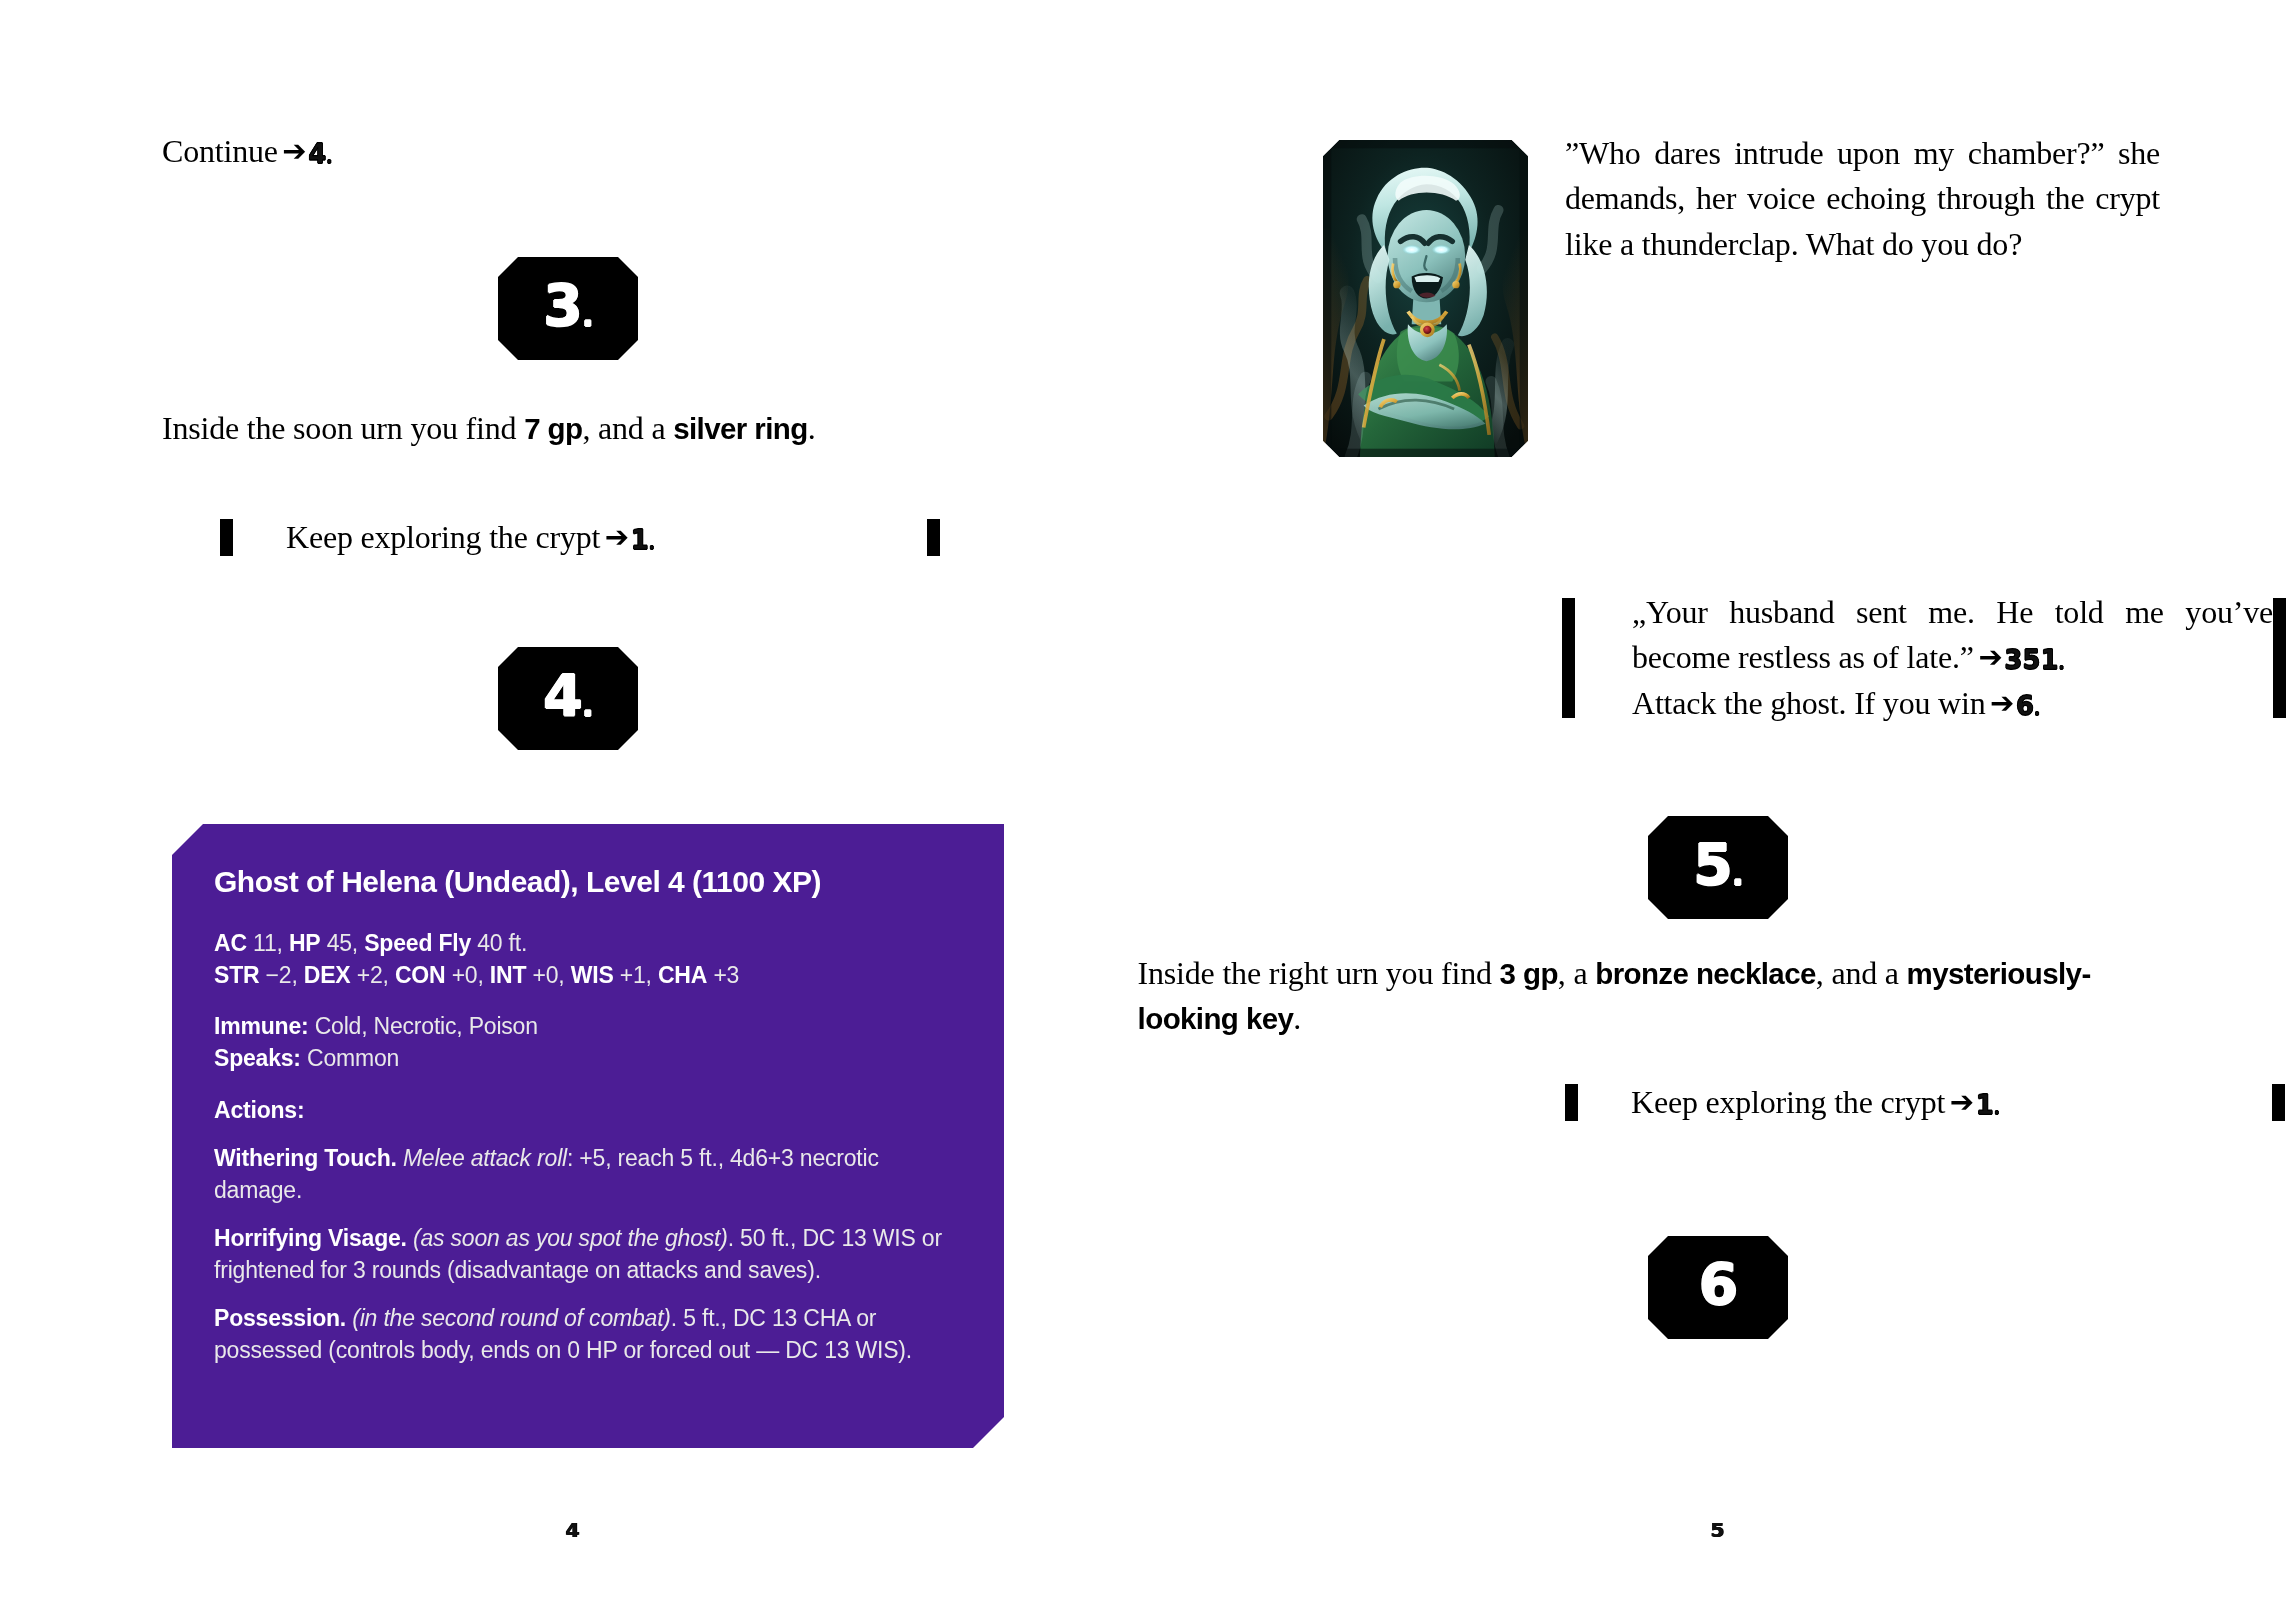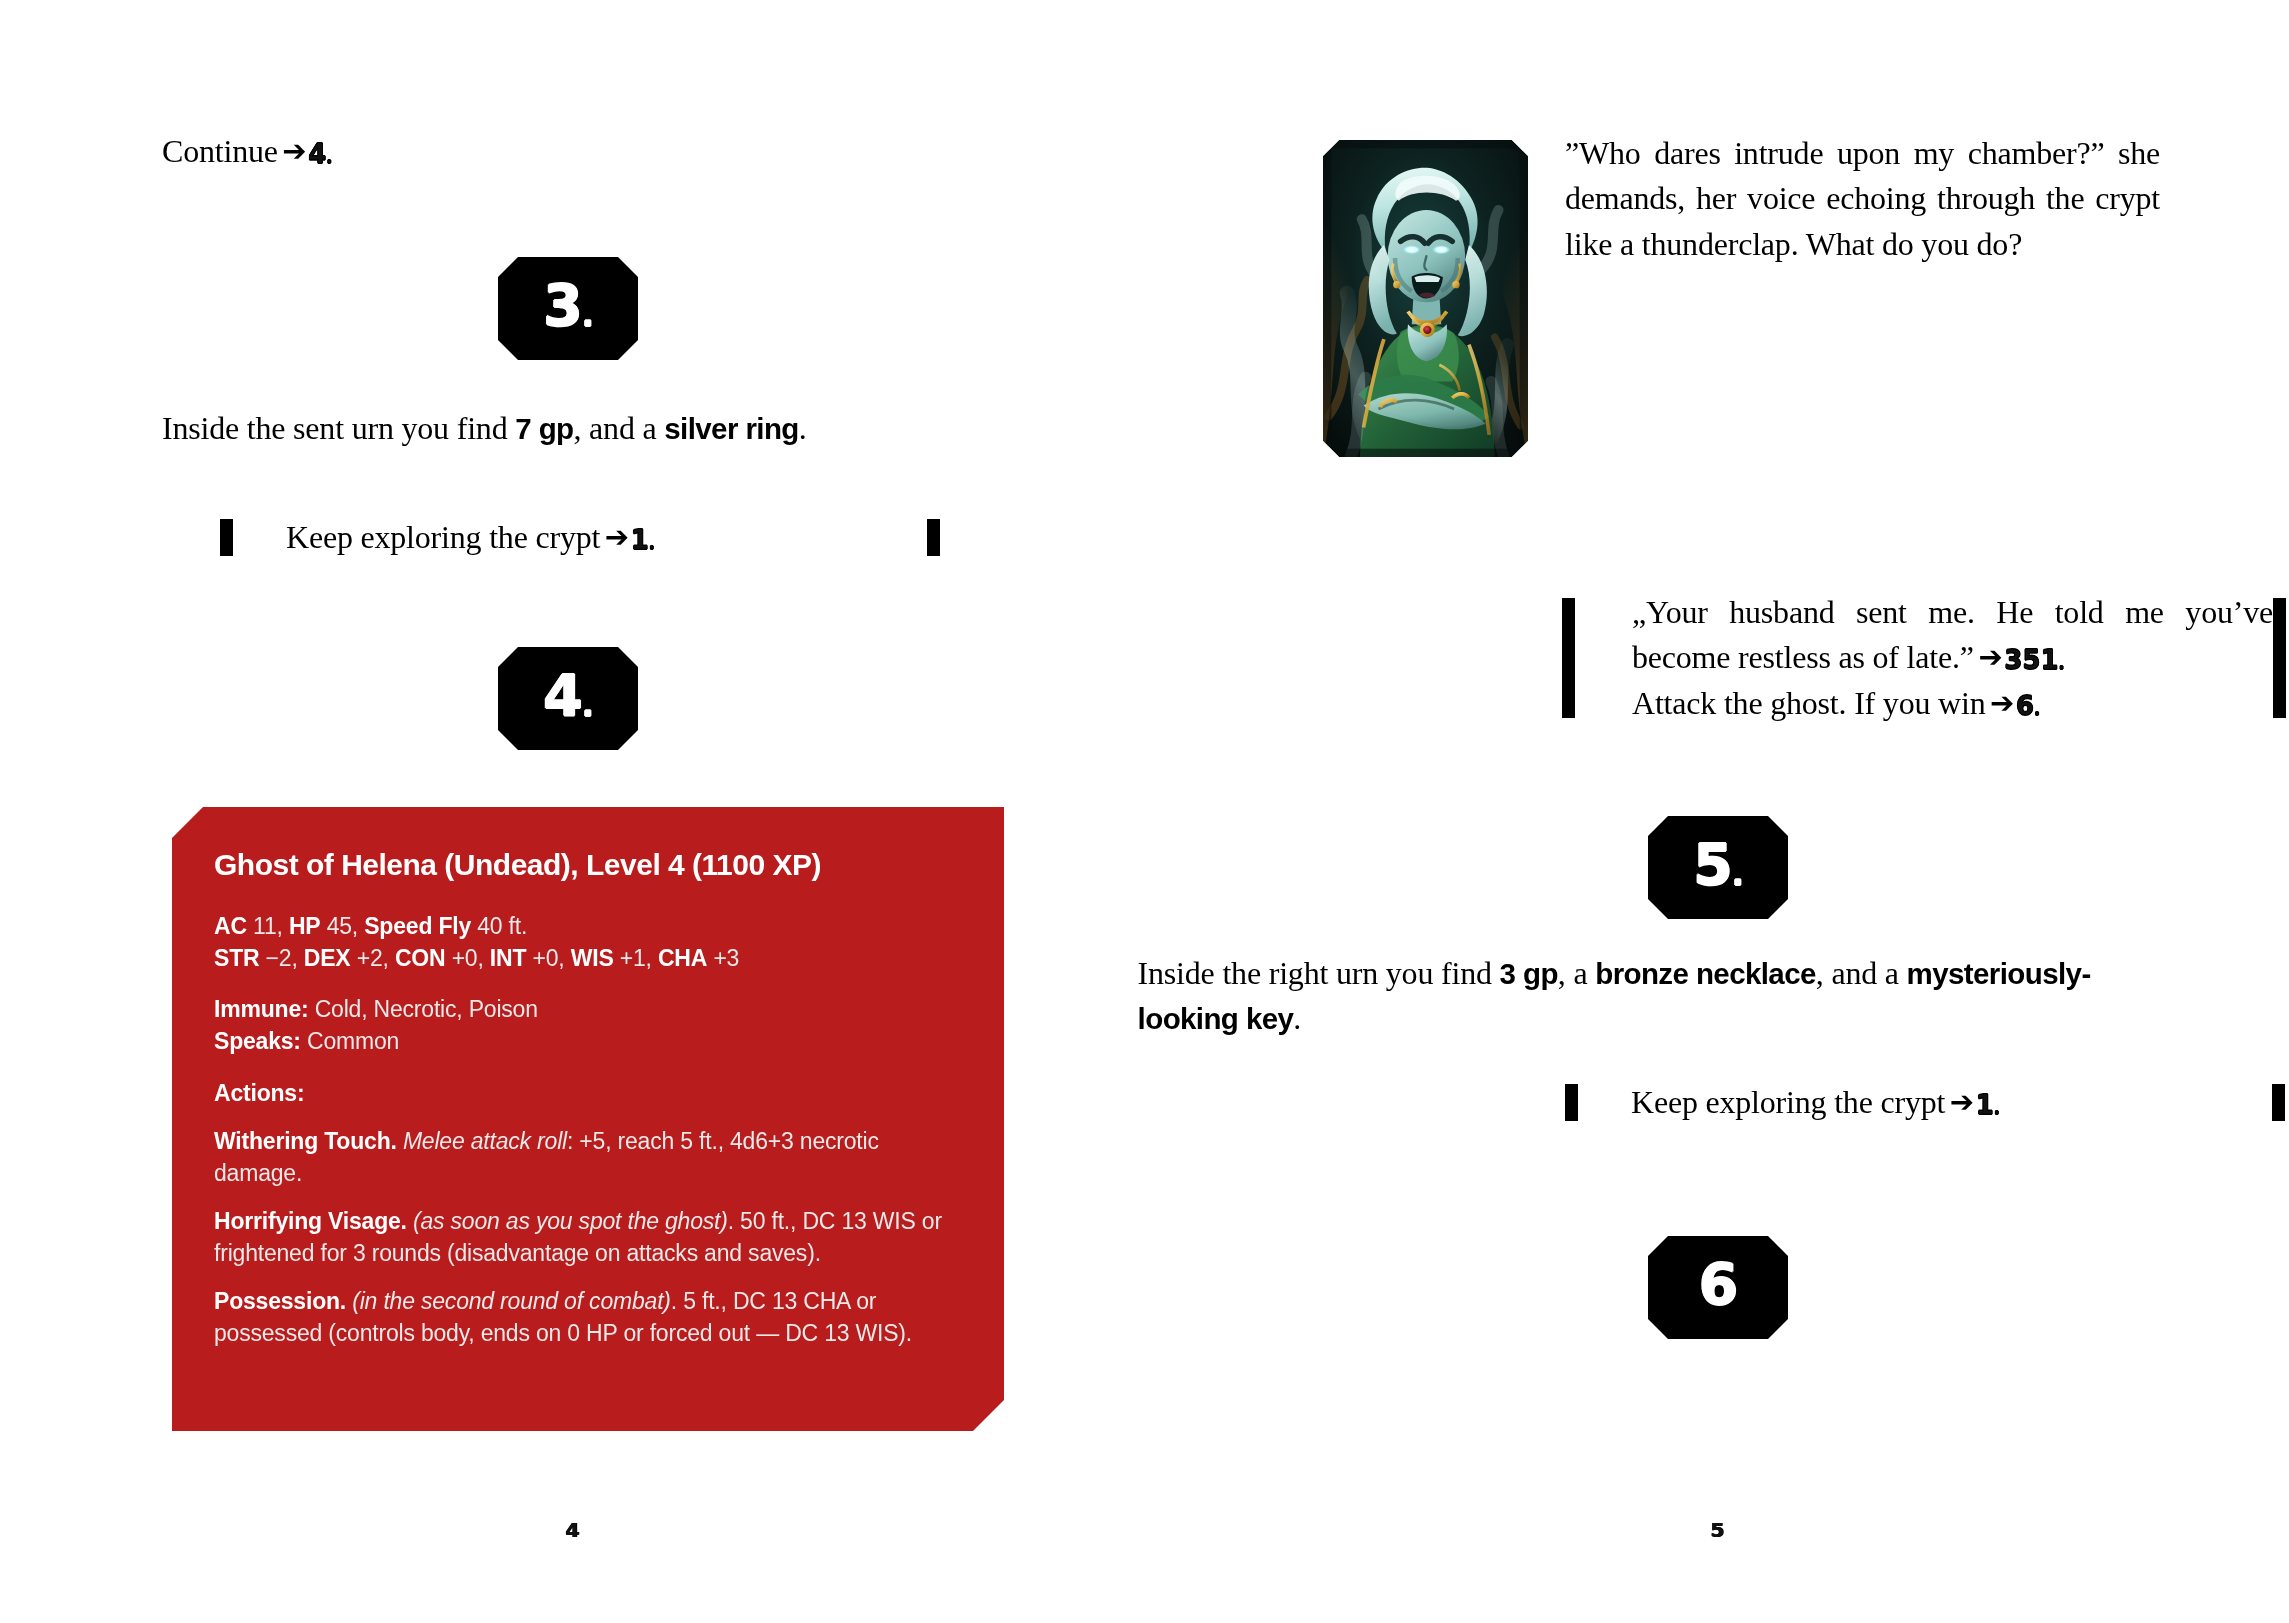--- a/index.html
+++ b/index.html
@@ -94,25 +94,26 @@
     font-family: "Liberation Serif", "DejaVu Serif", serif;
     font-size: 32px;
     line-height: 1.42;
     color: #000;
     letter-spacing: -0.2px;
   }
 
   
   .statblock {
     position: absolute;
-    background: #b91c1c;
+    background: #4c1d95;
     color: #ffffff;
     clip-path: polygon(31px 0, 100% 0, 100% calc(100% - 31px), calc(100% - 31px) 100%,
                        0 100%, 0 31px);
     font-family: "Liberation Sans", "DejaVu Sans", sans-serif;
+    margin-top: 17px;
   }
   .sb-inner { padding: 41px 42px 37px 42px; }
   .sb-title {
     font-family: "Liberation Sans", "DejaVu Sans", sans-serif;
     font-weight: bold;
     font-size: 30px;
     letter-spacing: -0.5px;
     margin-bottom: 29px;
     color: #fff;
   }
@@ -160,21 +161,21 @@
 
     <div class="body-text" style="position:absolute; left:162px; top:129px;">
       <span>Continue</span><span class="arrow">➔</span><span class="ref"><span>4</span><span class="dot">.</span></span>
     </div>
 
     <div class="badge" style="left:498px; top:257px;">
       <span class="badge-num"><span>3</span><span class="dot">.</span></span>
     </div>
 
     <div class="body-text" style="position:absolute; left:162px; top:406px; width:868px;">
-      <span>Inside the sent urn you find </span><span class="strong">7 gp</span><span>, and a </span><span class="strong">silver ring</span><span>.</span>
+      <span>Inside the soon urn you find </span><span class="strong">7 gp</span><span>, and a </span><span class="strong">silver ring</span><span>.</span>
     </div>
 
     <div class="choice" style="left:220px; top:519px; width:720px; height:37px;">
       <div class="tick" style="height:37px;"></div>
       <div class="choice-text" style="margin-left:53px; flex:1;">
         <span>Keep exploring the crypt</span><span class="arrow">➔</span><span class="ref"><span>1</span><span class="dot">.</span></span>
       </div>
       <div class="tick" style="height:37px;"></div>
     </div>
 

